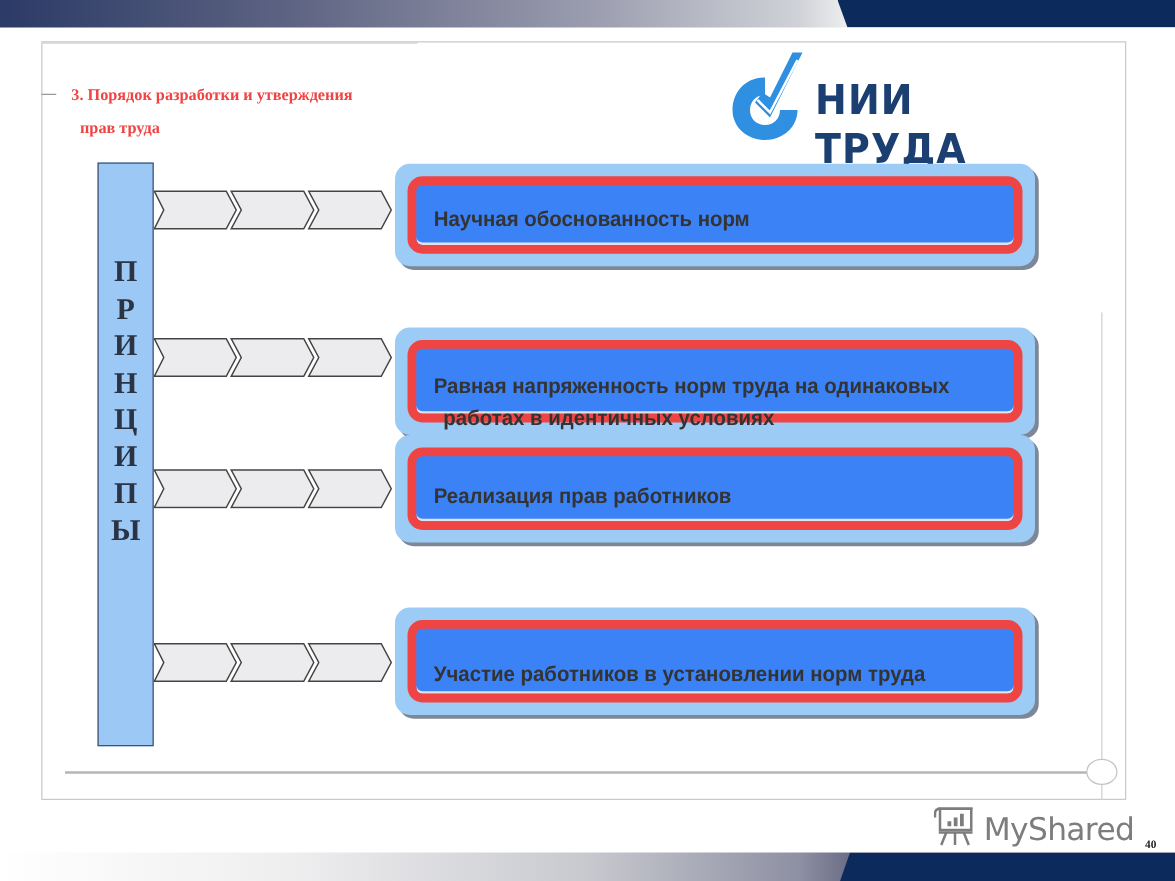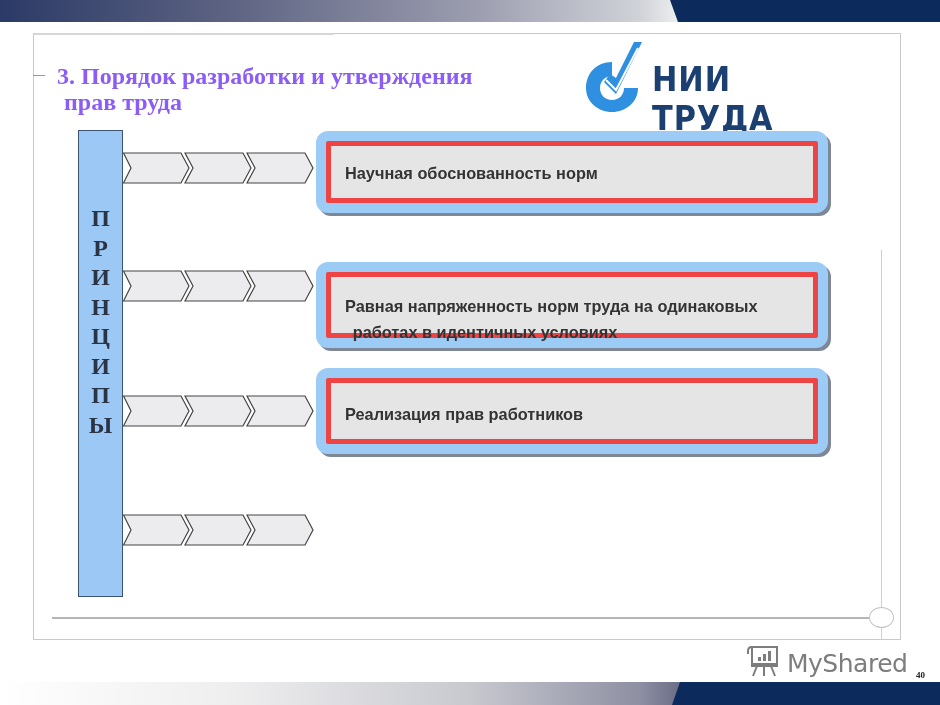--- a/index.html
+++ b/index.html
@@ -46,21 +46,21 @@
     background: #999;
   }
   .circle-deco {
     position: absolute; left: 869px; top: 607px; width: 25px; height: 21px;
     border: 1px solid #c4c4c4; border-radius: 50%; background: #fff;
   }
 
   .title {
     position: absolute; left: 57px; top: 63px;
     font-family: "Liberation Serif", serif; font-weight: bold;
-    font-size: 24px; line-height: 26px; color: #8b5cf6;
+    font-size: 13px; line-height: 26px; color: #ef4444;
   }
   .title .line2 { display: block; padding-left: 7px; }
 
   .logo { position: absolute; left: 582px; top: 40px; width: 270px; height: 74px; }
   .logo-text {
     position: absolute; left: 70px; top: 20px;
     font-family: "DejaVu Sans", sans-serif; font-weight: bold; font-size: 33px;
     letter-spacing: 1px; color: #1a3f70;
     transform: scaleX(0.92); transform-origin: left;
   }
@@ -79,22 +79,22 @@
   .row { position: absolute; left: 123px; width: 710px; }
   .chevrons { position: absolute; left: 0; top: 0; width: 195px; height: 32px; }
 
   .card-outer {
     position: absolute; left: 193px; width: 512px;
     background: #9ccbf5; border-radius: 12px;
     box-shadow: 3px 3px 0 #7d8796;
   }
   .card-inner {
     position: absolute; left: 10px; top: 10px; right: 10px; bottom: 10px;
-    background: #e5e5e5; border-radius: 2px;
-    border: 5px solid #ef4444;
+    background: #3b82f6; border-radius: 12px;
+    border: 7px solid #ef4444;
     box-shadow: inset 0 -2px 0 #e2e3e8;
   }
   .card-text {
     position: absolute; left: 14px;
     font-family: "Liberation Sans", sans-serif; font-weight: bold;
     font-size: 17px; line-height: 26px; color: #333;
     transform: scaleX(0.96); transform-origin: left;
     white-space: nowrap;
   }
   .card-text .indent { display: block; padding-left: 8px; }
@@ -180,21 +180,21 @@
   <div class="card-outer" style="top:0;height:86px;margin-top:19px;">
     <div class="card-inner">
       <div class="card-text" style="top:17px;">
         <span>Равная напряженность норм труда на одинаковых</span>
         <span class="indent">работах в идентичных условиях</span>
       </div>
     </div>
   </div>
 </div>
 
-<div class="row" style="top:368px;height:90px;">
+<div class="row" style="top:348px;height:90px;">
   <svg class="chevrons" style="top:27px;" viewBox="0 0 195 32">
     <g fill="#ececee" stroke="#444" stroke-width="1.2">
       <polygon points="0.5,1 58,1 66,16 58,31 0.5,31 8,16"></polygon>
       <polygon points="62,1 120,1 128,16 120,31 62,31 70,16"></polygon>
       <polygon points="124,1 182,1 190,16 182,31 124,31 132,16"></polygon>
     </g>
   </svg>
   <div class="card-outer" style="top:0;height:86px;">
     <div class="card-inner">
       <div class="card-text" style="top:19px;">
@@ -205,20 +205,27 @@
 </div>
 
 <div class="row" style="top:486px;height:90px;">
   <svg class="chevrons" style="top:28px;" viewBox="0 0 195 32">
     <g fill="#ececee" stroke="#444" stroke-width="1.2">
       <polygon points="0.5,1 58,1 66,16 58,31 0.5,31 8,16"></polygon>
       <polygon points="62,1 120,1 128,16 120,31 62,31 70,16"></polygon>
       <polygon points="124,1 182,1 190,16 182,31 124,31 132,16"></polygon>
     </g>
   </svg>
+  <div class="card-outer" style="top:0;height:86px;">
+    <div class="card-inner">
+      <div class="card-text" style="top:24px;">
+        <span>Участие работников в установлении норм труда</span>
+      </div>
+    </div>
+  </div>
 </div>
 
 <div class="watermark">
   <svg width="34" height="36" viewBox="0 0 34 36">
     <g fill="none" stroke="#7d7d7d" stroke-width="2">
       <rect x="5" y="5" width="25" height="17"></rect>
       <path d="M5 5 Q1 5 1 9 L1 12"></path>
       <line x1="3" y1="5" x2="31" y2="5"></line>
       <line x1="10" y1="24" x2="6" y2="34"></line>
       <line x1="17" y1="24" x2="17" y2="34"></line>

